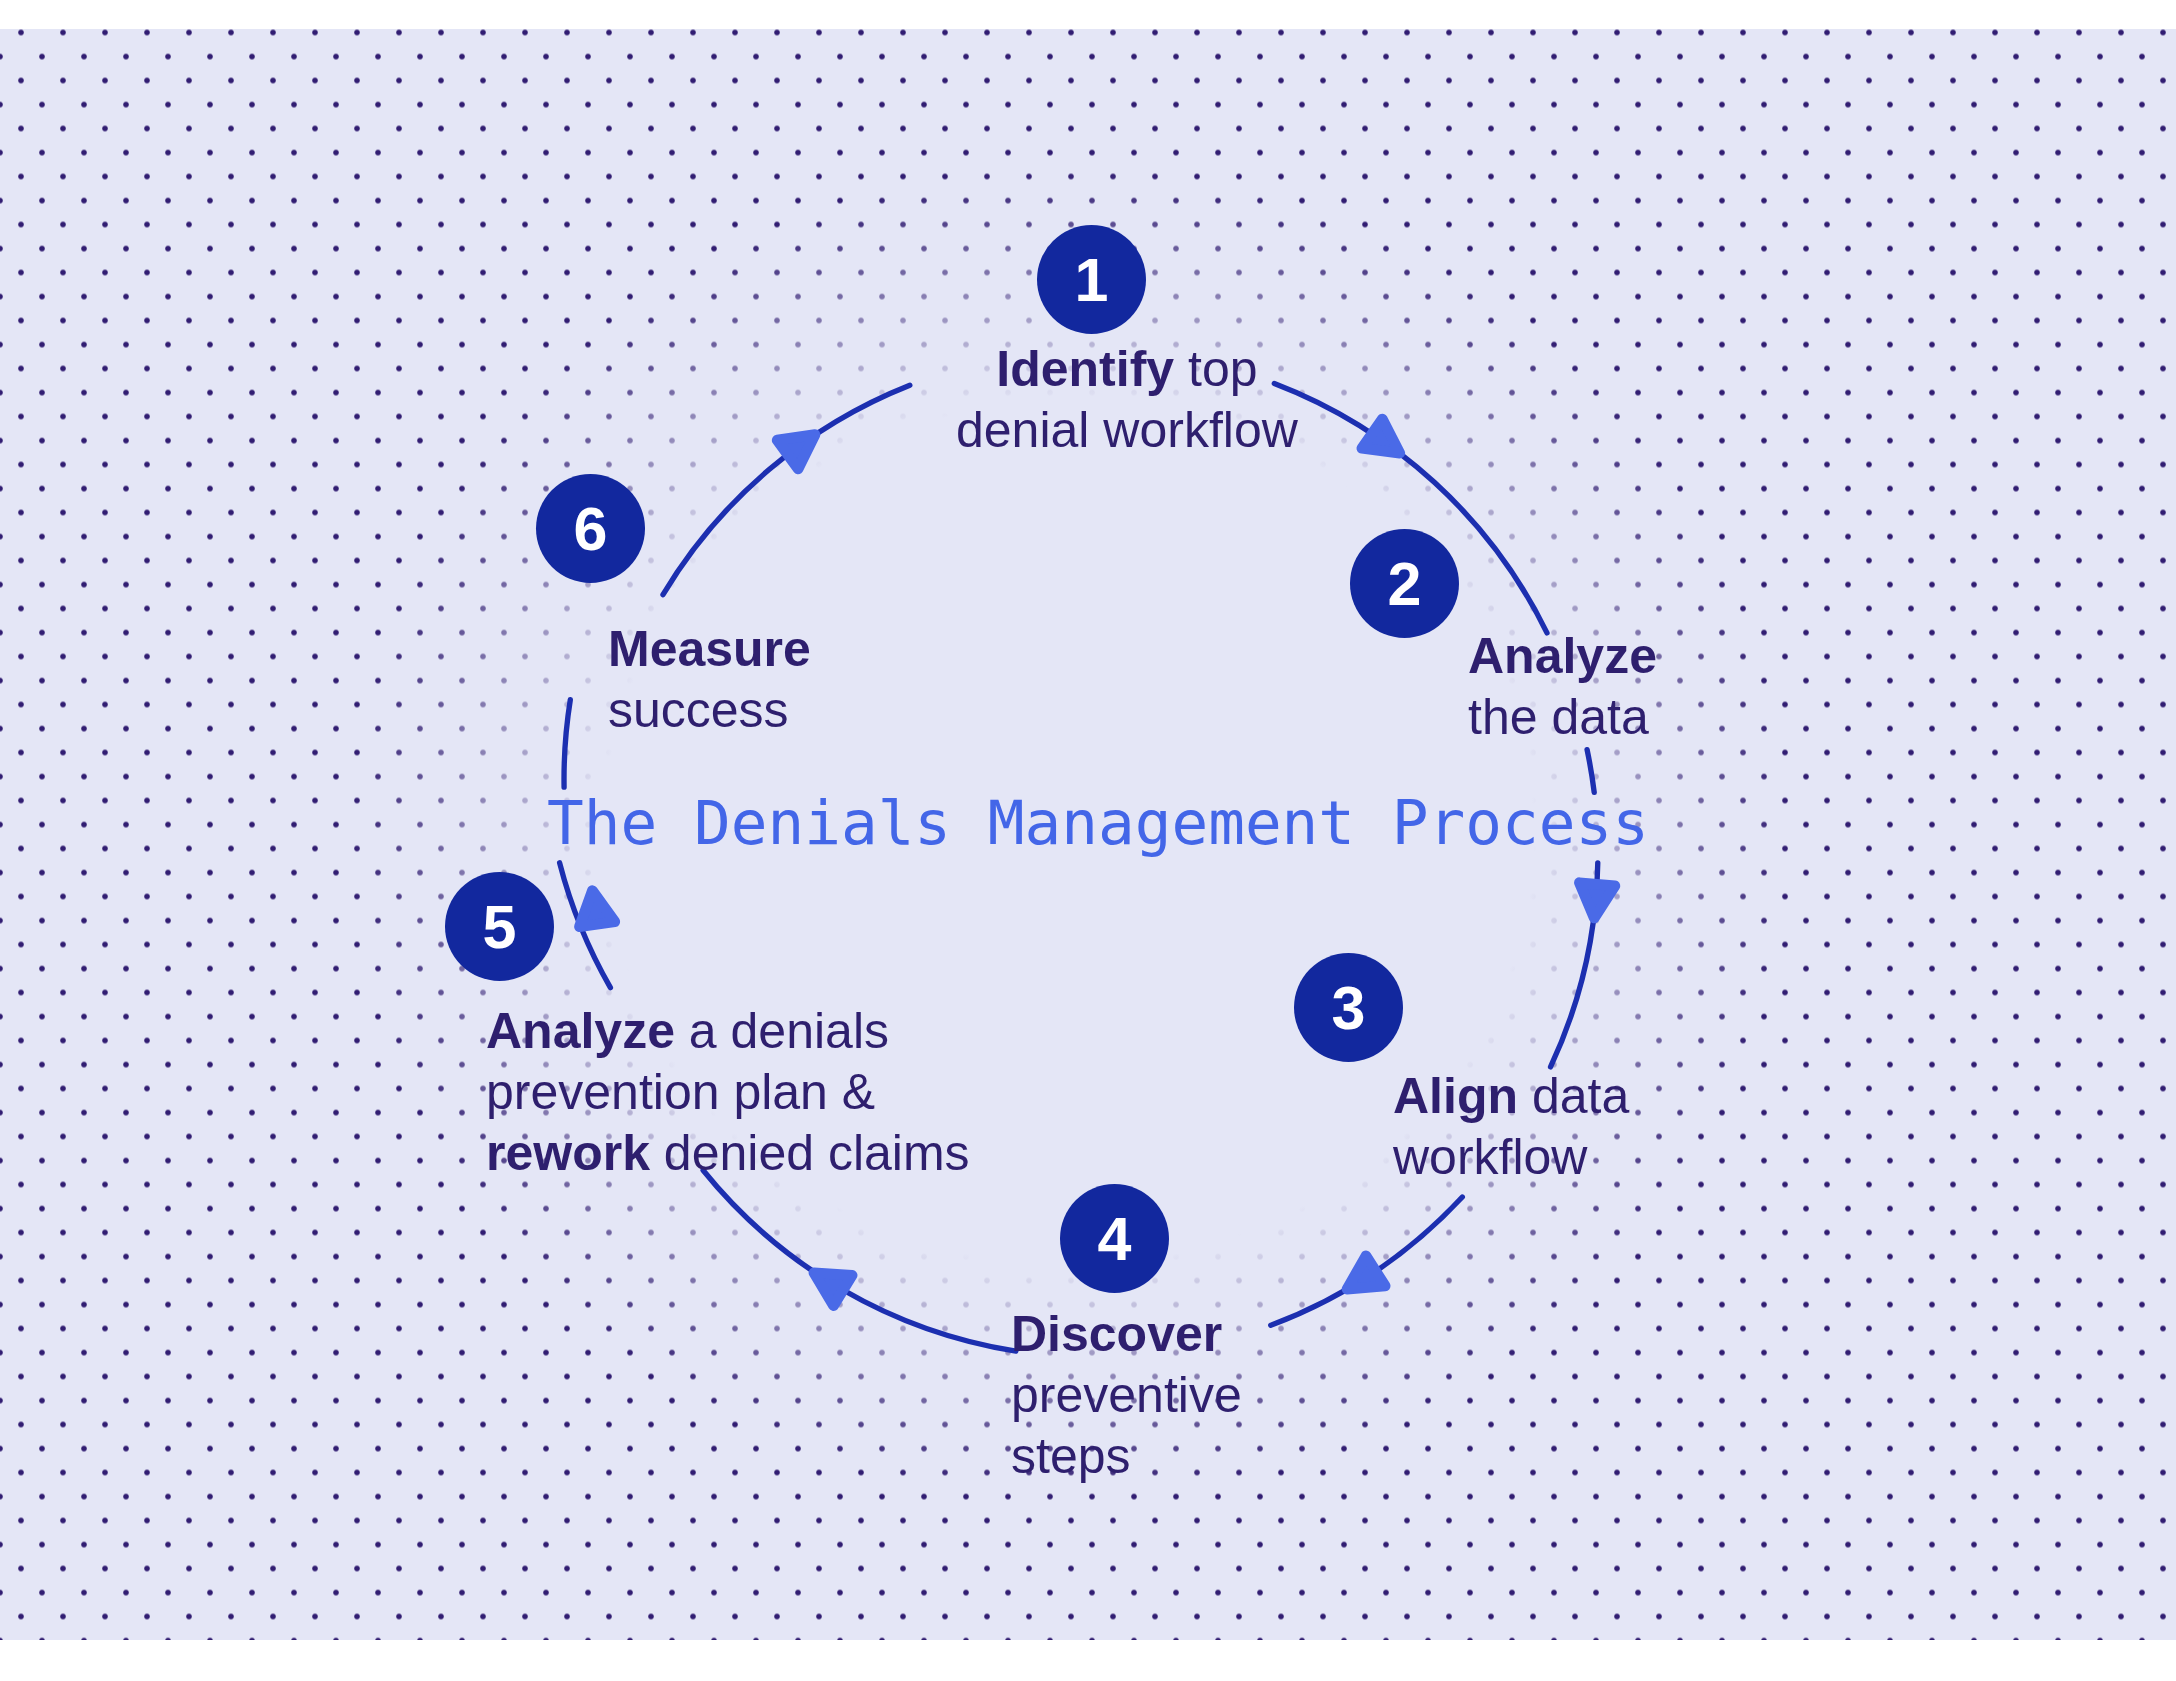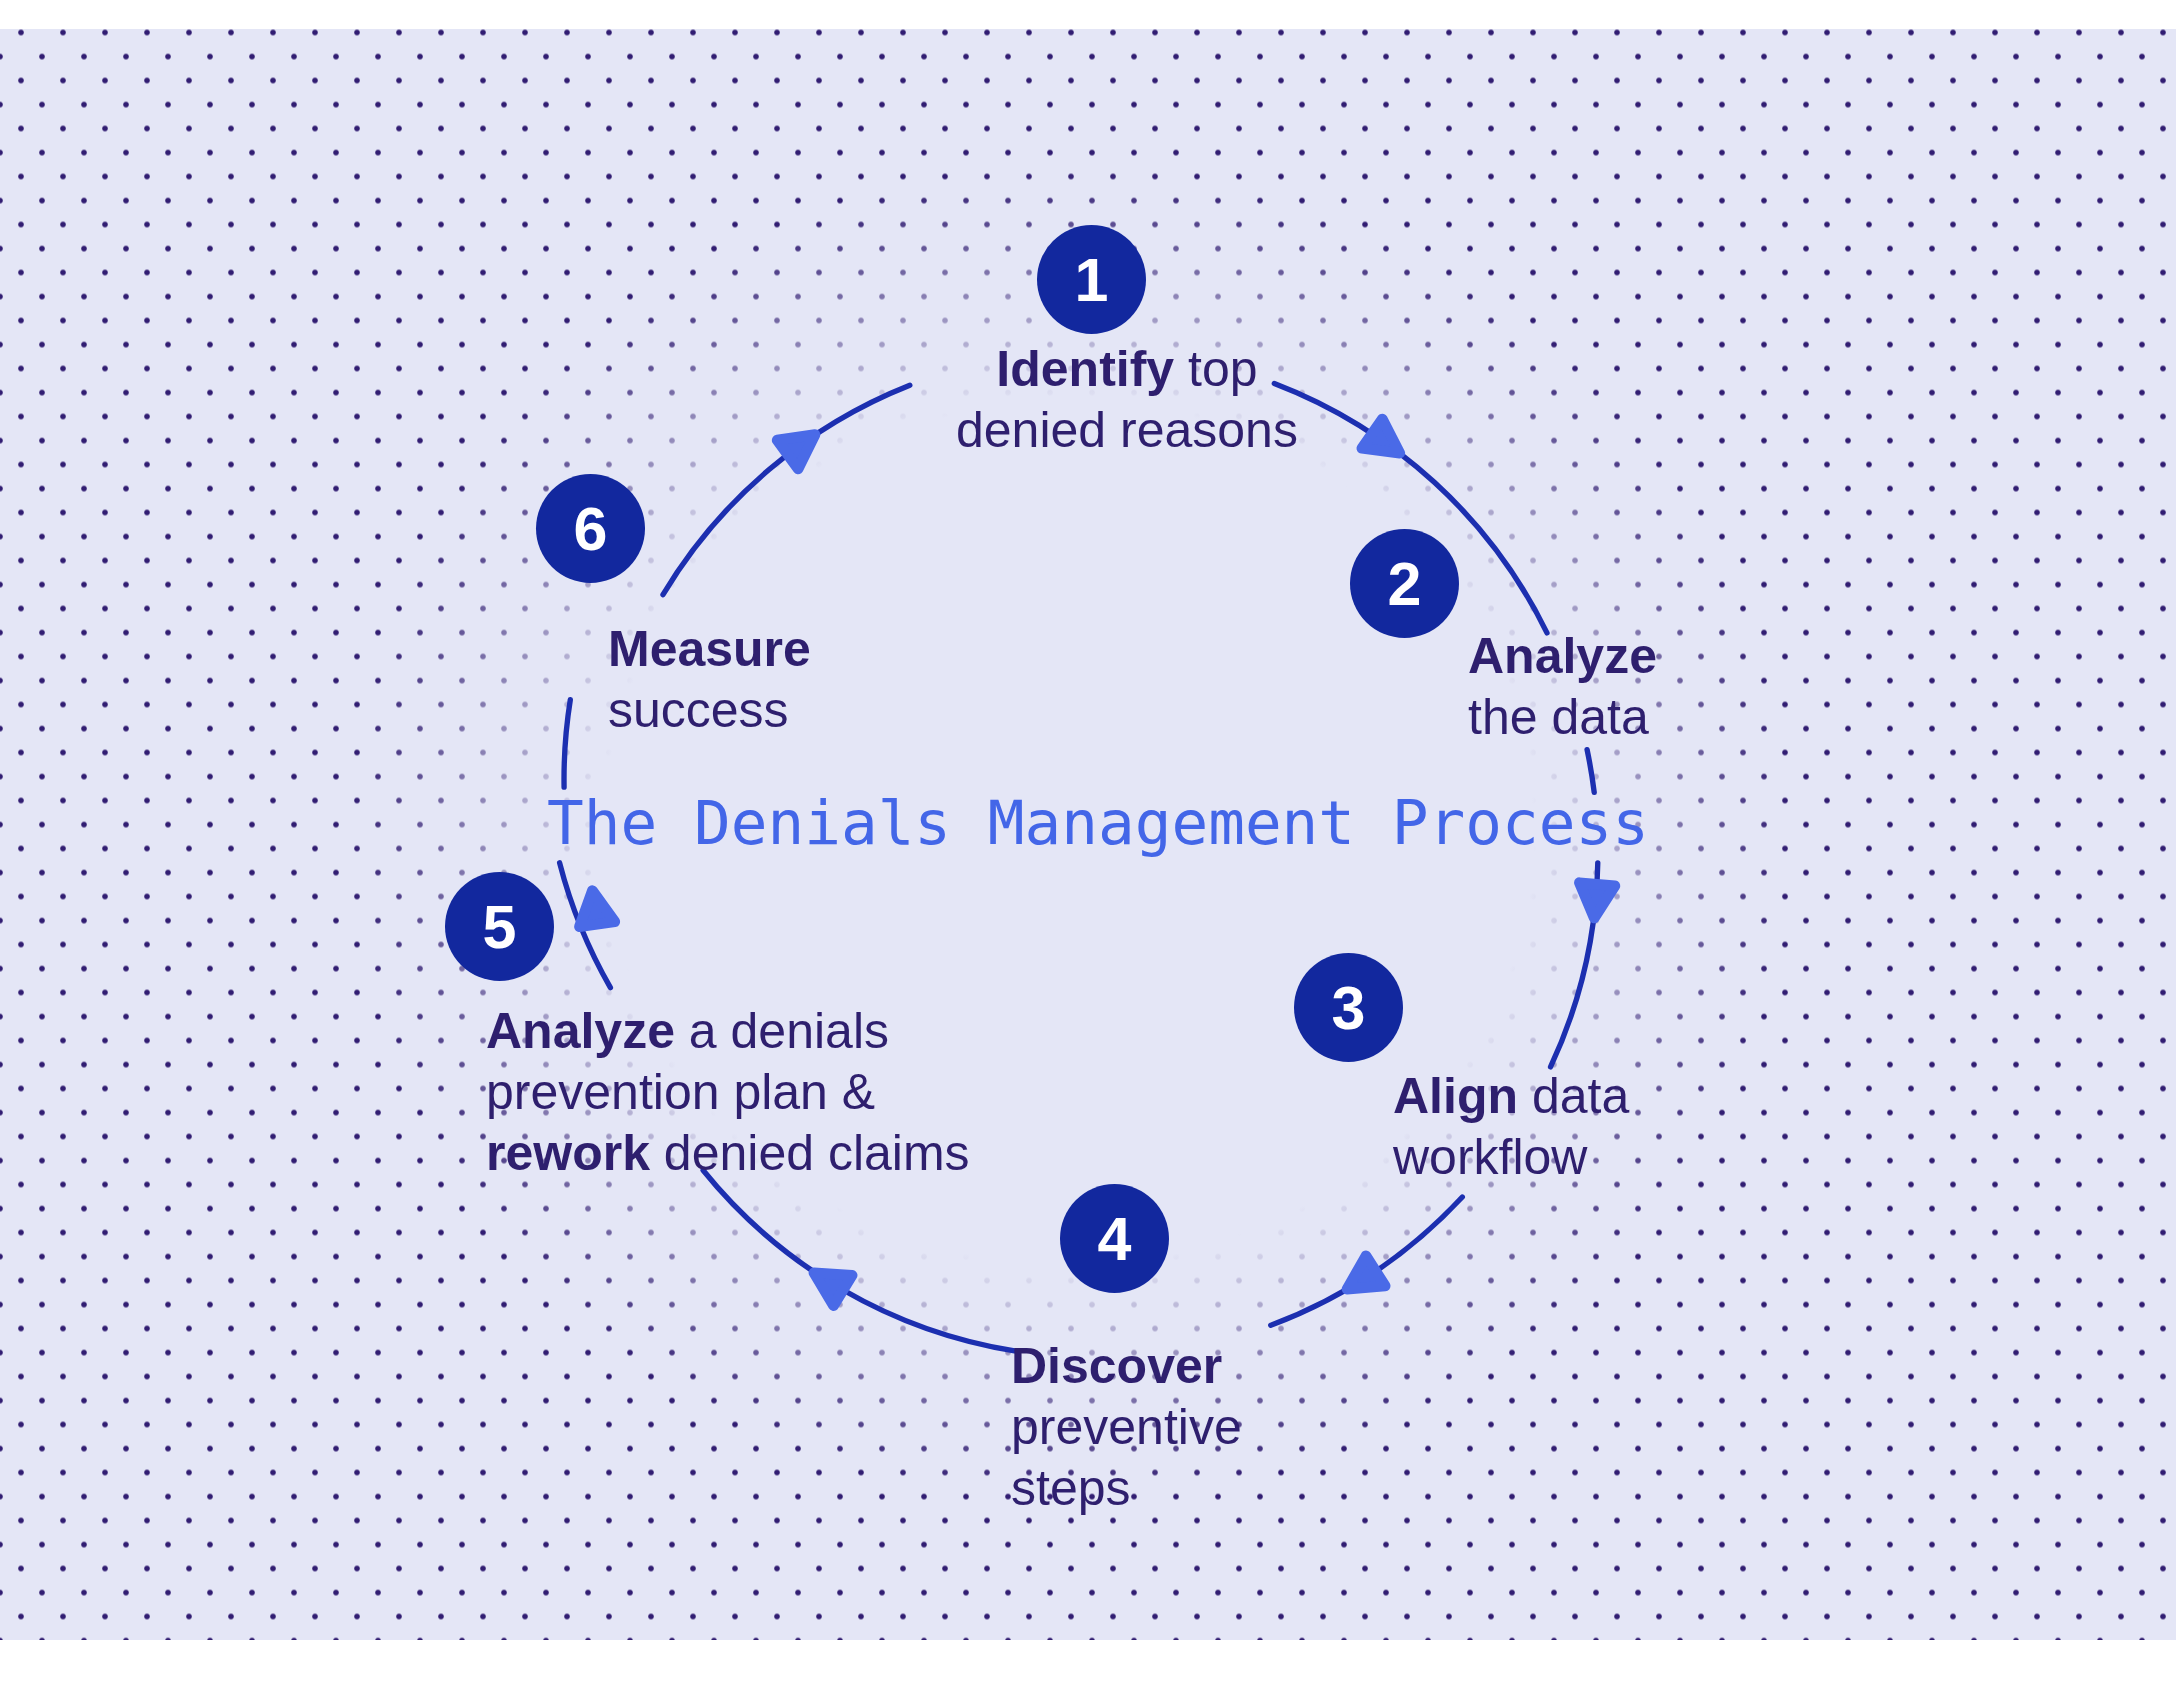--- a/index.html
+++ b/index.html
@@ -54,21 +54,21 @@
     font-size:61px;font-weight:600;
   }
   .label{
     position:absolute;font-size:50px;line-height:61px;color:var(--step-text);
     font-weight:400;white-space:nowrap;
   }
   .label .b{font-weight:700;}
   .s1 .badge{left:1037px;top:225px;}  .s1 .label{left:956px;top:339px;text-align:center;}
   .s2 .badge{left:1350px;top:529px;}  .s2 .label{left:1468px;top:626px;}
   .s3 .badge{left:1294px;top:953px;} .s3 .label{left:1393px;top:1066px;}
-  .s4 .badge{left:1060px;top:1184px;} .s4 .label{left:1011px;top:1304px;margin-top:32px;}
+  .s4 .badge{left:1060px;top:1184px;} .s4 .label{left:1011px;top:1304px;}
   .s5 .badge{left:445px;top:872px;}   .s5 .label{left:486px;top:1001px;}
   .s6 .badge{left:536px;top:474px;}   .s6 .label{left:608px;top:619px;}
 </style>
 </head>
 <body>
 
 <div class="page">
 
   <div class="bg-dots"></div>
   <div class="bg-fade"></div>
@@ -104,21 +104,21 @@
   </svg>
 
   <div class="title">The Denials Management Process</div>
 
   <div class="step s1">
     <div class="badge">
       <span>1</span>
     </div>
     <div class="label">
         <div><span class="b">Identify</span><span> top</span></div>
-        <div><span>denied reasons</span></div>
+        <div><span>denial workflow</span></div>
       </div>
   </div>
 
   <div class="step s2">
     <div class="badge">
       <span>2</span>
     </div>
     <div class="label">
         <div><span class="b">Analyze</span></div>
         <div><span>the data</span></div>

